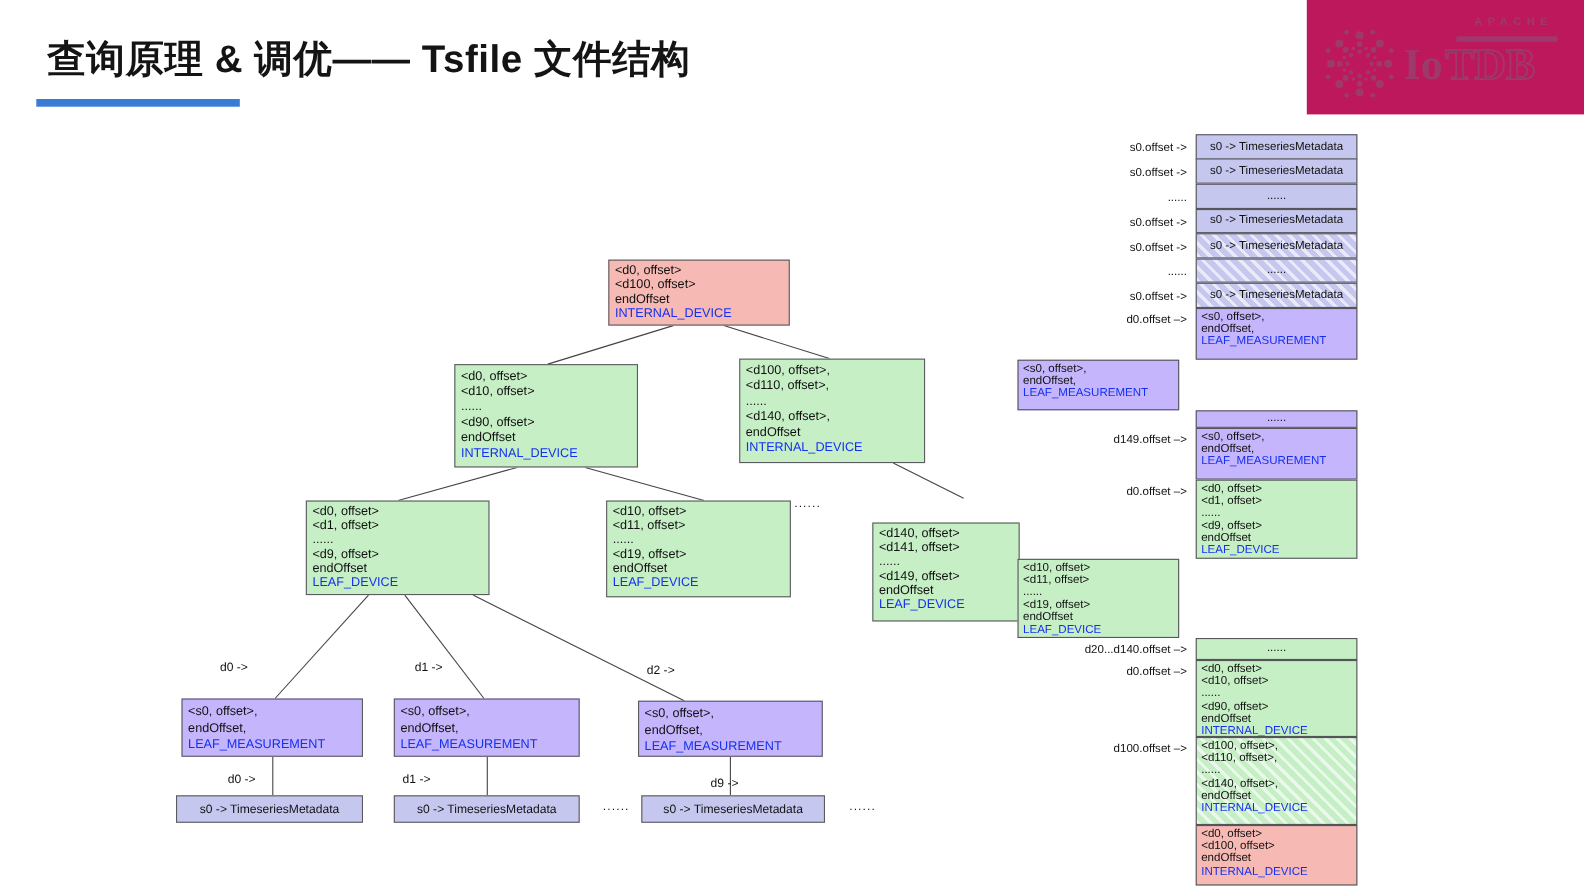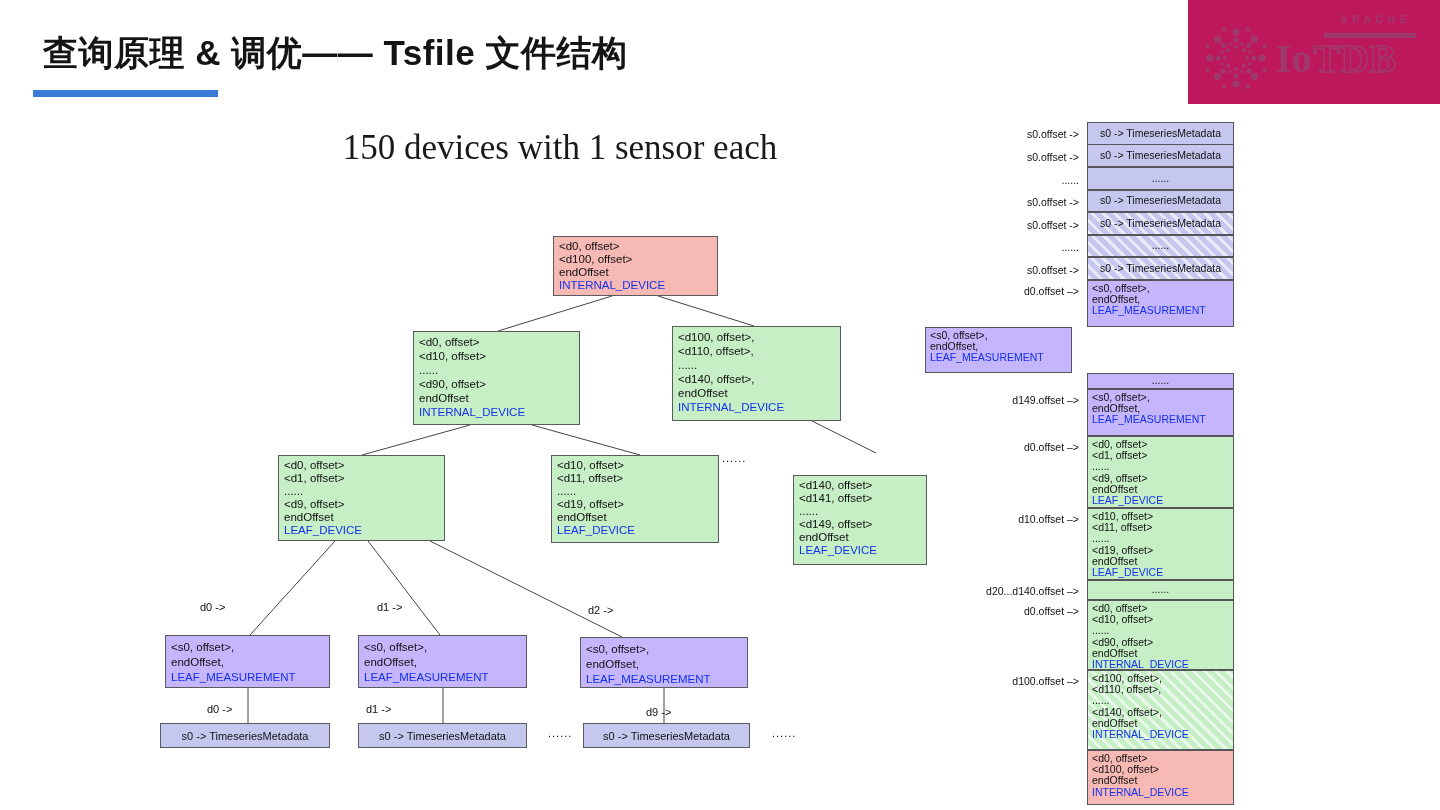--- a/index.html
+++ b/index.html
@@ -94,21 +94,20 @@
           <circle cx="66.38477631085023" cy="39.61522368914976" r="3.6" fill="#9d3a6b"></circle>
           <circle cx="61.8581929876693" cy="52.25974851452364" r="1.6" fill="#9d3a6b"></circle>
           <circle cx="76.64026550784988" cy="46.136813596682195" r="2.2" fill="#9d3a6b"></circle>
         </g>
       <text id="apache-text" x="188" y="23" text-anchor="middle" font-size="10" font-weight="bold" letter-spacing="5" fill="#9d3a6b">APACHE</text>
       <rect id="tdb-bar" x="136" y="33" width="92" height="5" fill="#9d3a6b"></rect>
       <text x="88" y="72" font-size="40" font-weight="bold" font-family="Liberation Serif, serif"><tspan id="logo-io" fill="#9d3a6b">Io</tspan><tspan id="logo-tdb" dx="2" fill="none" stroke="#9d3a6b" stroke-width="1.6">TDB</tspan></text>
     </svg>
   </div>
 
-  <div id="subtitle">150 devices with 1 sensor each</div>
 
   <svg id="connectors" width="1440" height="810">
     <line x1="612" y1="296" x2="498" y2="331"></line>
     <line x1="658" y1="296" x2="754" y2="326"></line>
     <line x1="470" y1="425" x2="362" y2="455"></line>
     <line x1="532" y1="425" x2="640" y2="455"></line>
     <line x1="812" y1="421" x2="876" y2="453"></line>
     <line x1="335" y1="541" x2="250" y2="635"></line>
     <line x1="368" y1="541" x2="440" y2="635"></line>
     <line x1="430" y1="541" x2="622" y2="637"></line>
@@ -278,21 +277,20 @@
         <div class="col-box green" style="height: 72px;">
           <div class="ln">&lt;d0, offset&gt;</div>
           <div class="ln">&lt;d1, offset&gt;</div>
           <div class="ln">......</div>
           <div class="ln">&lt;d9, offset&gt;</div>
           <div class="ln">endOffset</div>
           <div class="ln blue" style="color: rgb(20, 48, 240);">LEAF_DEVICE</div>
         </div>
       </div>
       <div class="col-row" style="height: 72px;">
-        <div class="col-label top">d10.offset –&gt;</div>
         <div class="col-box green" style="height: 72px;">
           <div class="ln">&lt;d10, offset&gt;</div>
           <div class="ln">&lt;d11, offset&gt;</div>
           <div class="ln">......</div>
           <div class="ln">&lt;d19, offset&gt;</div>
           <div class="ln">endOffset</div>
           <div class="ln blue" style="color: rgb(20, 48, 240);">LEAF_DEVICE</div>
         </div>
       </div>
       <div class="col-row" style="height: 20px;">

